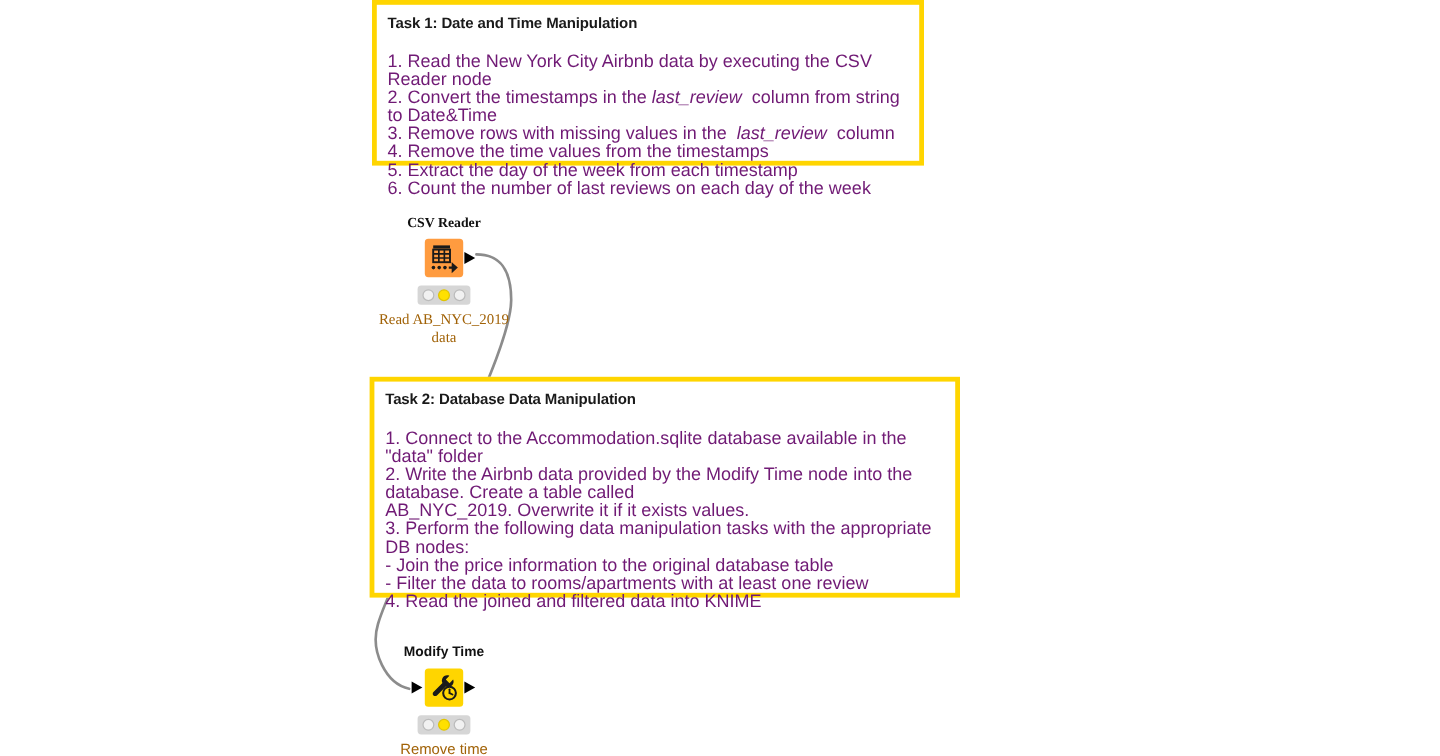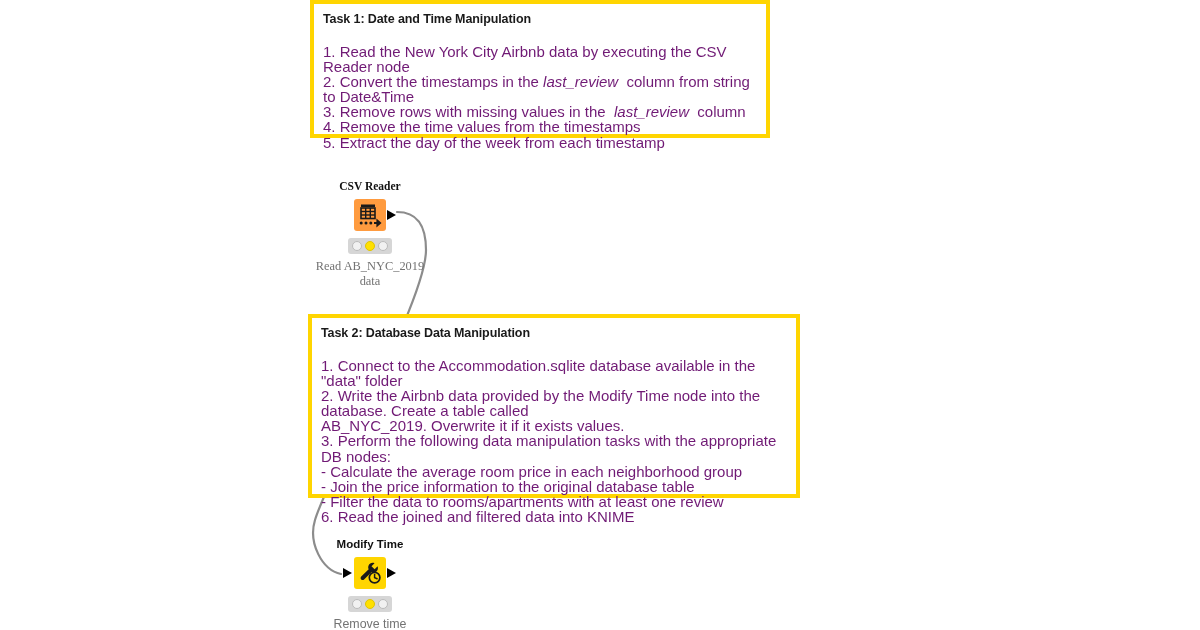--- a/index.html
+++ b/index.html
@@ -146,21 +146,21 @@
     box-sizing: border-box;
   }
   .light.on-yellow {
     background: #FFE000;
     border-color: #E0C400;
   }
 
   .node-label {
     margin-top: 5px;
     font-size: 12.4px;
-    color: #737373;
+    color: #a16207;
     line-height: 15px;
     white-space: pre-line;
   }
 
   #node-csv-reader { left: 310px; top: 179px; font-family: Liberation Serif, serif; }
   #node-modify-time { left: 310px; top: 537px; }
 </style>
 </head>
 <body>
 
@@ -171,20 +171,21 @@
   </svg>
 
   <div id="annotation-task1" class="annotation">
     <div class="annotation-title">Task 1: Date and Time Manipulation</div>
     <div class="annotation-body">
       <div class="annotation-line">1. Read the New York City Airbnb data by executing the CSV Reader node</div>
       <div class="annotation-line">2. Convert the timestamps in the <em>last_review</em>&nbsp; column from string to Date&amp;Time</div>
       <div class="annotation-line">3. Remove rows with missing values in the &nbsp;<em>last_review</em>&nbsp; column</div>
       <div class="annotation-line">4. Remove the time values from the timestamps</div>
       <div class="annotation-line">5. Extract the day of the week from each timestamp</div>
+      <div class="annotation-line">6. Count the number of last reviews on each day of the week</div>
     </div>
   </div>
 
   <div id="node-csv-reader" class="node">
     <div class="node-title">CSV Reader</div>
     <div class="node-figure">
       <div class="node-body reader">
         <svg width="26" height="26" viewBox="0 0 26 26">
           <rect x="4" y="2.5" width="14" height="2.6" fill="#1a1a1a"></rect>
           <rect x="4" y="6" width="14" height="10.5" fill="none" stroke="#1a1a1a" stroke-width="1.6"></rect>
@@ -209,24 +210,23 @@
 data</div>
   </div>
 
   <div id="annotation-task2" class="annotation">
     <div class="annotation-title">Task 2: Database Data Manipulation</div>
     <div class="annotation-body">
       <div class="annotation-line">1. Connect to the Accommodation.sqlite database available in the "data" folder</div>
       <div class="annotation-line">2. Write the Airbnb data provided by the Modify Time node into the database. Create a table called</div>
       <div class="annotation-line">AB_NYC_2019. Overwrite it if it exists values.</div>
       <div class="annotation-line">3. Perform the following data manipulation tasks with the appropriate DB nodes:</div>
-      <div class="annotation-line">- Calculate the average room price in each neighborhood group</div>
       <div class="annotation-line">- Join the price information to the original database table</div>
       <div class="annotation-line">- Filter the data to rooms/apartments with at least one review</div>
-      <div class="annotation-line">6. Read the joined and filtered data into KNIME</div>
+      <div class="annotation-line">4. Read the joined and filtered data into KNIME</div>
     </div>
   </div>
 
   <div id="node-modify-time" class="node">
     <div class="node-title">Modify Time</div>
     <div class="node-figure">
       <div class="node-body manip">
         <svg width="26" height="26" viewBox="0 0 26 26">
           <path d="M 17.5 3.2 C 15.2 2.2 12.6 3.2 11.6 5.4 C 11.0 6.7 11.1 8.1 11.7 9.2 L 4.2 16.6 C 3.4 17.4 3.4 18.7 4.2 19.5 C 5.0 20.3 6.3 20.3 7.1 19.5 L 14.6 12.1 C 15.7 12.7 17.1 12.8 18.4 12.2 C 20.6 11.2 21.6 8.6 20.6 6.3 L 17.6 9.3 L 14.5 6.2 Z" fill="#1a1a1a"></path>
           <circle cx="17.6" cy="17.6" r="5.3" fill="#FFD500" stroke="#1a1a1a" stroke-width="1.7"></circle>

